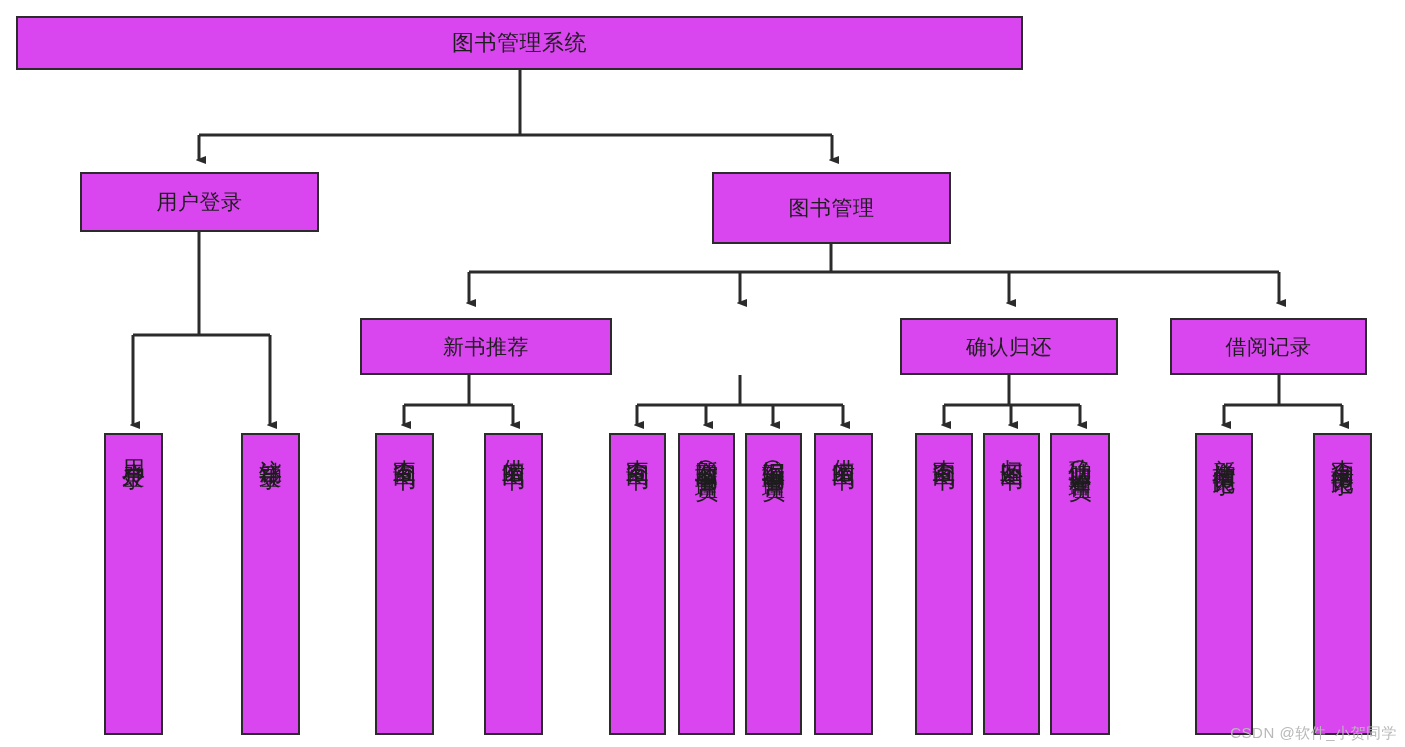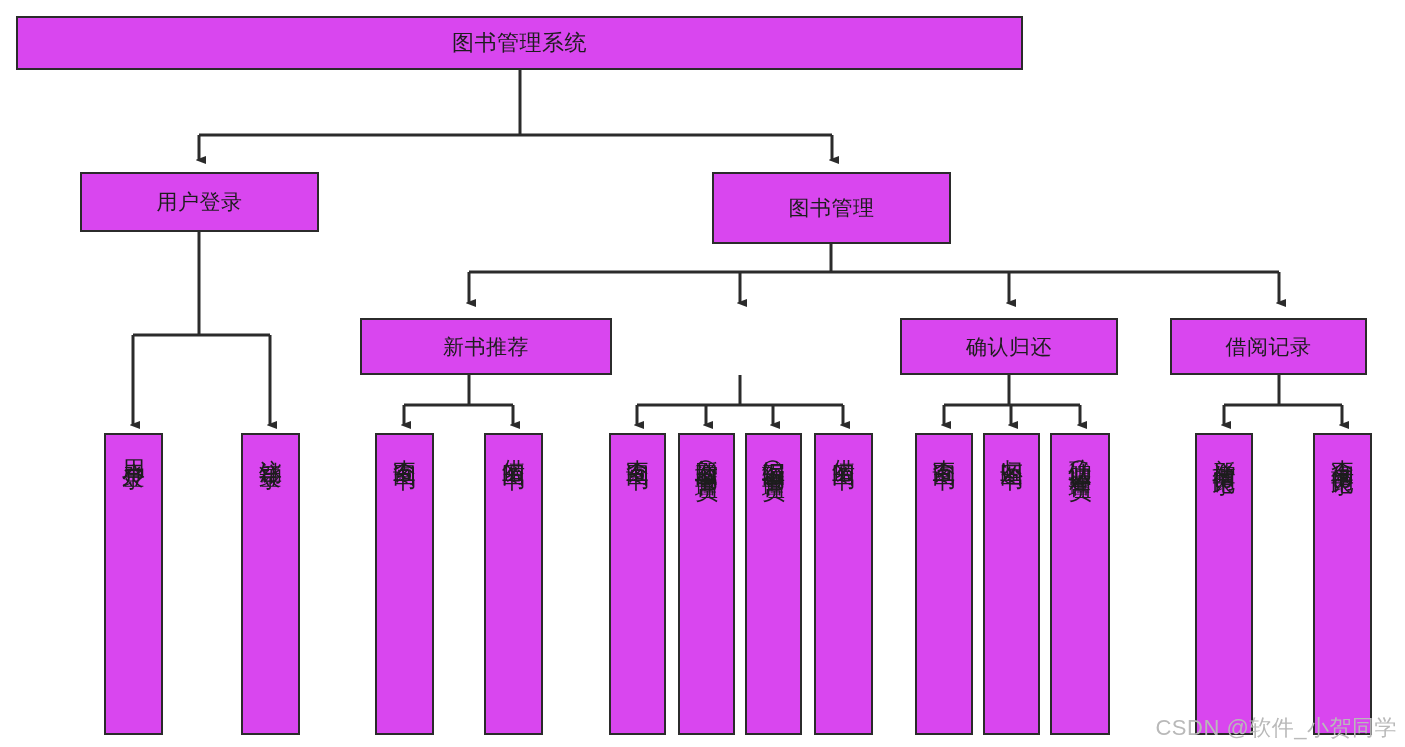--- a/index.html
+++ b/index.html
@@ -61,21 +61,21 @@
     text-orientation: upright;
     font-size: 23px;
     line-height: 1.0;
     letter-spacing: 3px;
     white-space: nowrap;
   }
   #watermark {
     position: absolute;
     right: 8px;
     bottom: 4px;
-    font-size: 22px;
+    font-size: 15px;
     color: #b9b9b9;
     letter-spacing: 0.5px;
     white-space: nowrap;
     user-select: none;
     text-align: center;
   }
 </style>
 </head>
 <body>
 

